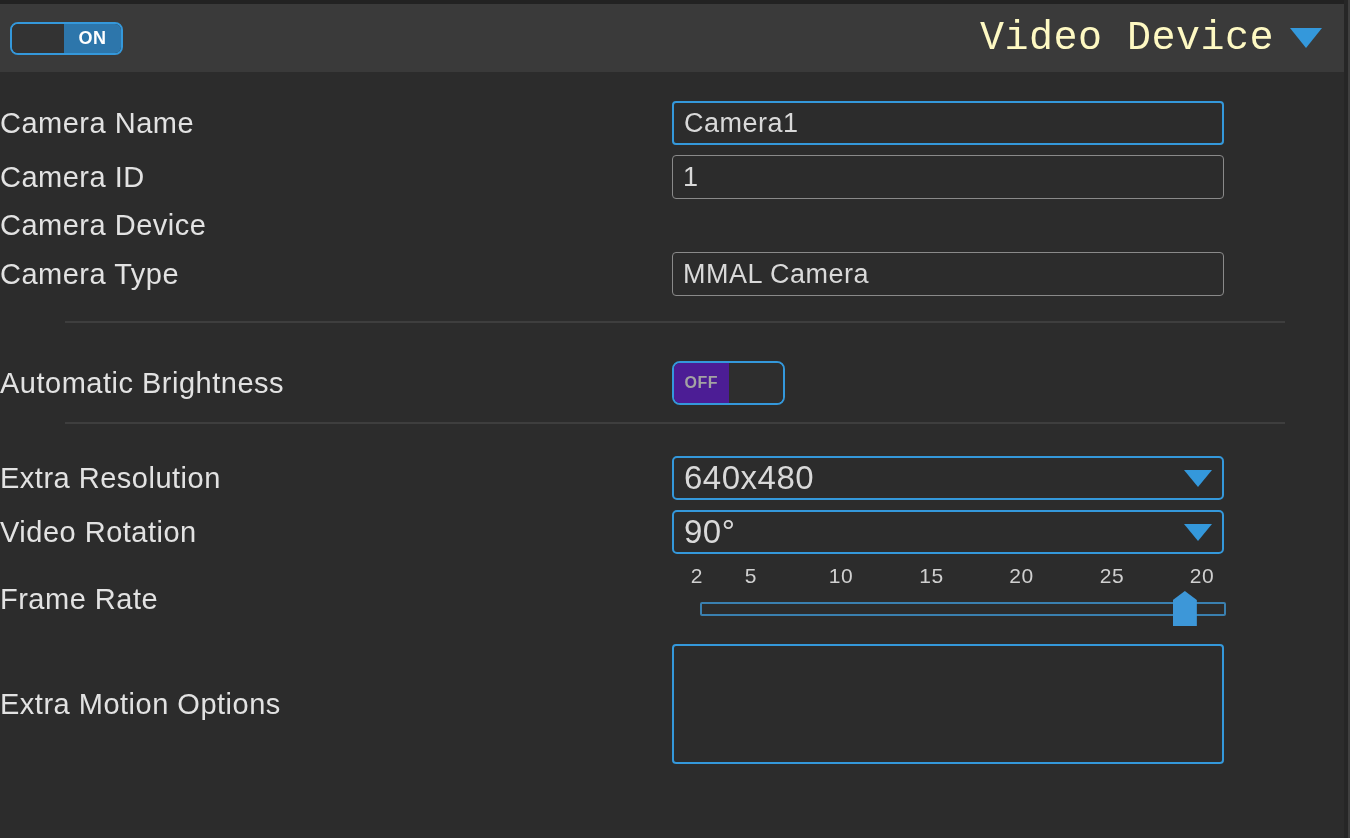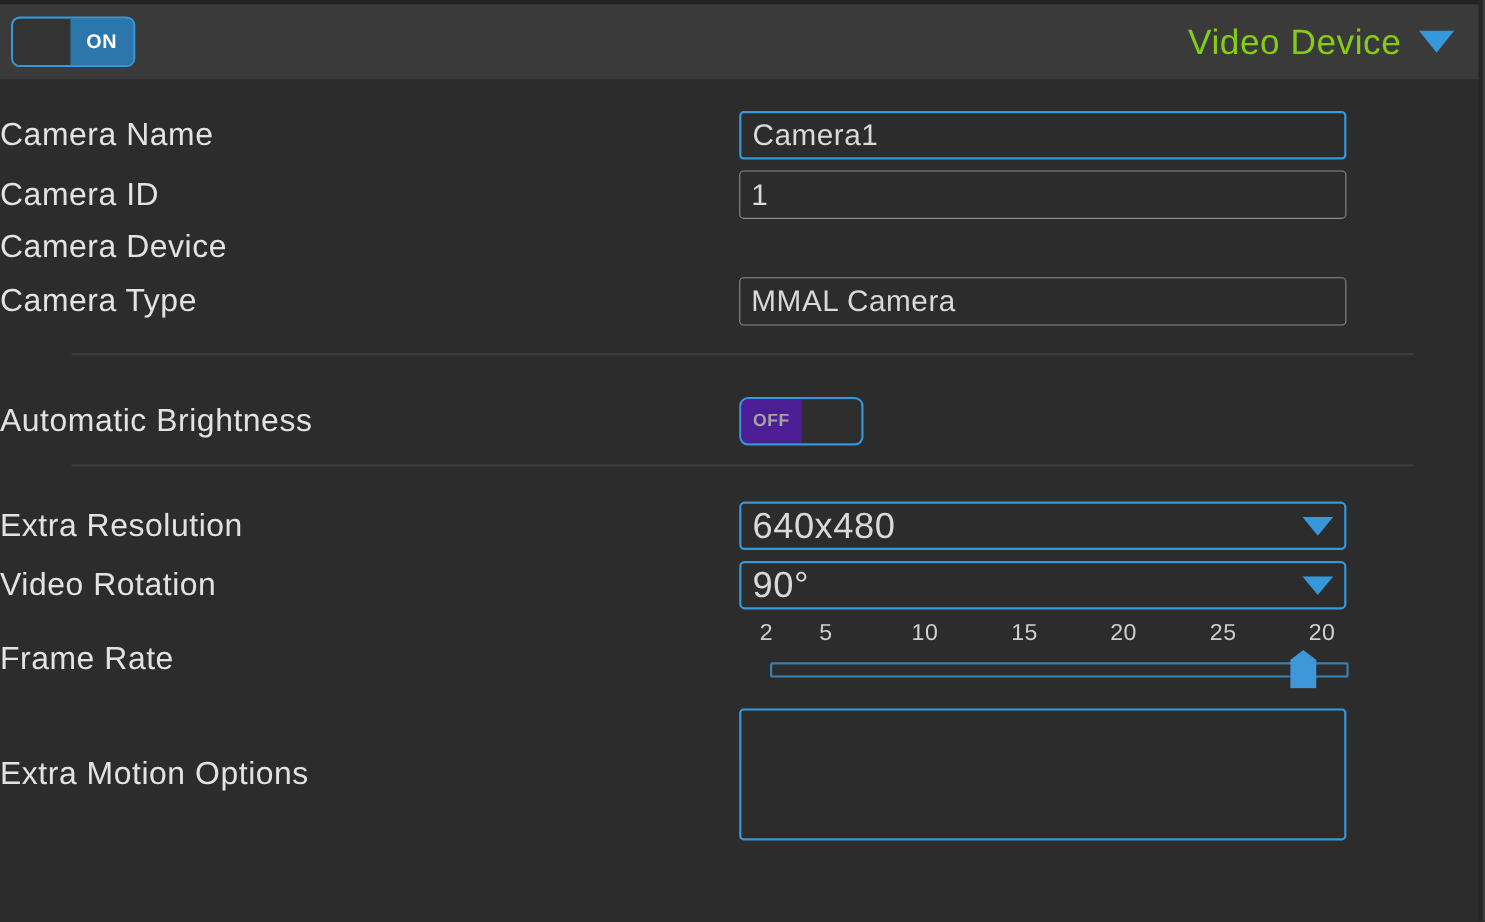--- a/index.html
+++ b/index.html
@@ -11,32 +11,32 @@
     position:relative;
   }
   .top-strip{height:4px;background:#222222;}
   
   .header{
     height:68px;background:#3a3a3a;
     display:flex;align-items:center;justify-content:space-between;
     padding:0 28px 0 10px;
   }
   .switch{
-    width:113px;height:46px;box-sizing:border-box;
+    width:113px;height:33px;box-sizing:border-box;
     border:2px solid #3498db;border-radius:8px;
     display:flex;overflow:hidden;cursor:pointer;background:#333333;
   }
   .switch .knob{flex:1;background:#333333;}
   .switch .on-label{
     width:57px;background:#2d76ab;color:#ffffff;
     font-weight:bold;font-size:18px;letter-spacing:.5px;
     display:flex;align-items:center;justify-content:center;
   }
   .section-title{display:flex;align-items:center;gap:16px;cursor:pointer;}
-  .section-title .text{color:#84cc16;font-size:32px;letter-spacing:.5px;}
+  .section-title .text{color:#fef9c3;font-size:40px;letter-spacing:.5px;font-family:Liberation Mono, monospace;}
   .tri-lg{
     width:0;height:0;
     border-left:16px solid transparent;border-right:16px solid transparent;
     border-top:20px solid #3498db;
   }
   
   .content{padding-top:29px;}
   .row{display:flex;align-items:center;margin-bottom:10px;}
   .lbl{
     width:650px;flex:none;text-align:left;

